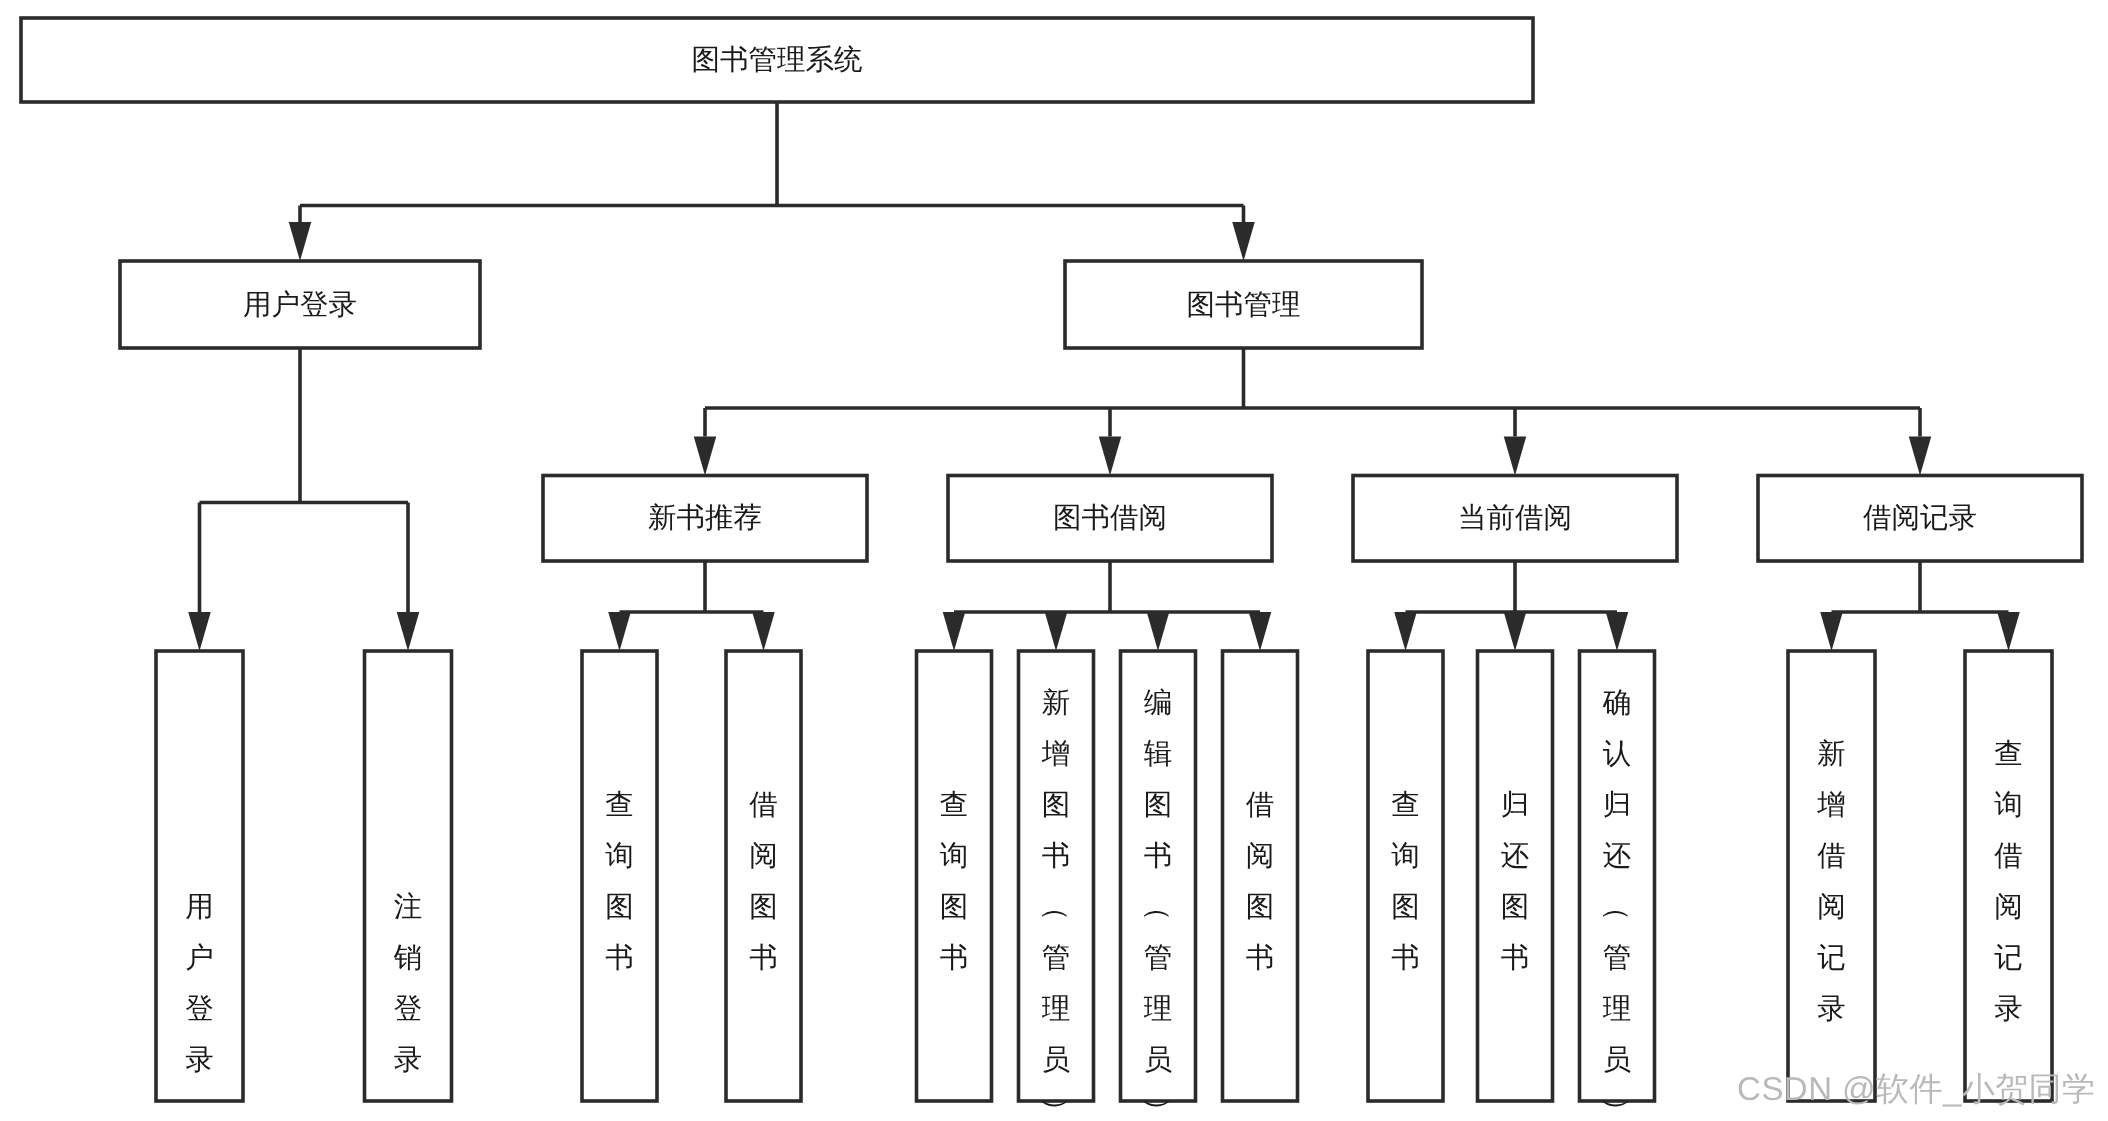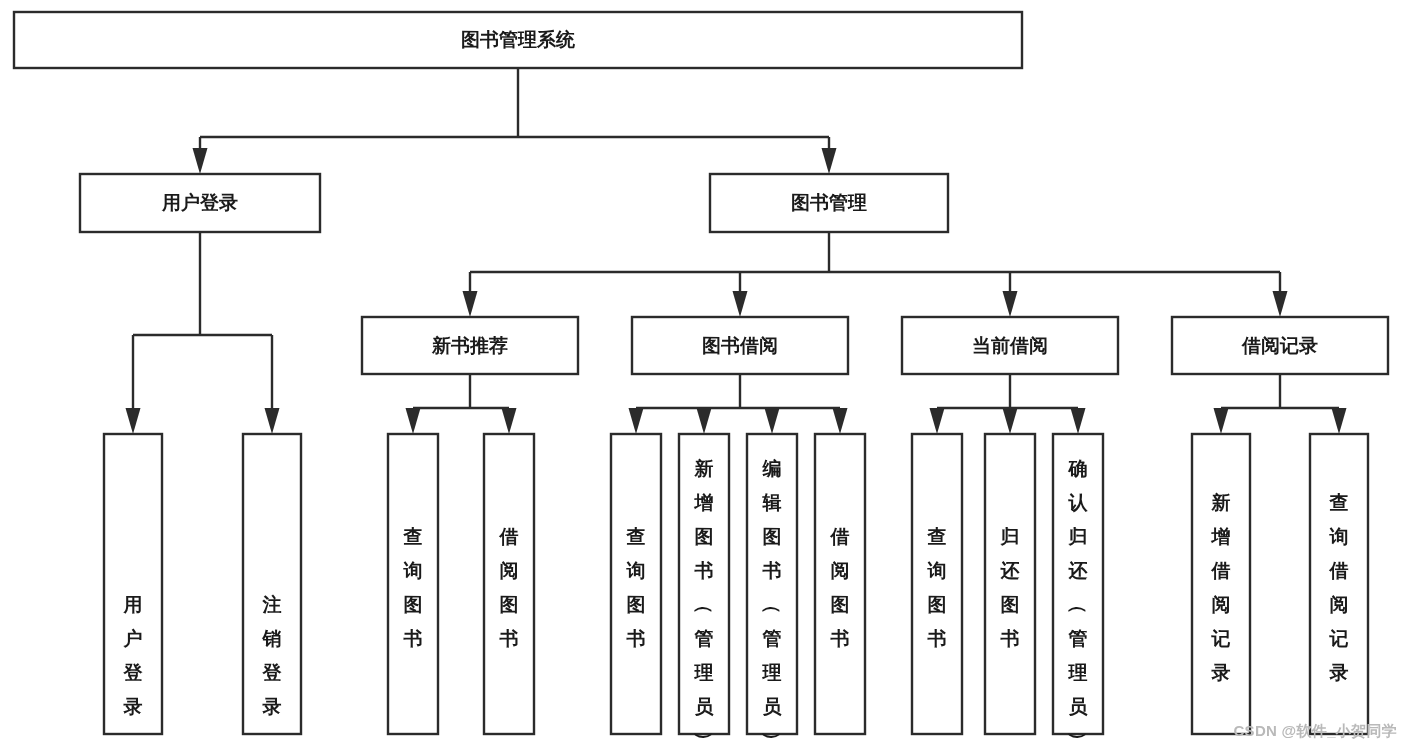--- a/index.html
+++ b/index.html
@@ -12,21 +12,20 @@
     width: 1405px;
     height: 747px;
     font-family: "Liberation Sans", "DejaVu Sans", sans-serif;
     overflow: hidden;
     position: relative;
   }
   #diagram-root {
     position: relative;
     width: 1405px;
     height: 747px;
-    font-weight: bold;
   }
   svg.diagram-canvas {
     position: absolute;
     top: 0;
     left: 0;
     width: 1405px;
     height: 747px;
     display: block;
   }
   .node-box {
@@ -55,21 +54,21 @@
   }
   .arrow-head {
     fill: #2b2b2b;
     stroke: none;
   }
   .watermark {
     position: absolute;
     right: 8px;
     bottom: 6px;
     font-family: "Liberation Sans", "DejaVu Sans", sans-serif;
-    font-size: 15px;
+    font-size: 22px;
     color: #b9b9b9;
     white-space: nowrap;
     user-select: none;
     letter-spacing: 0.3px;
   }
 </style>
 </head>
 <body>
 
 <div id="diagram-root">

